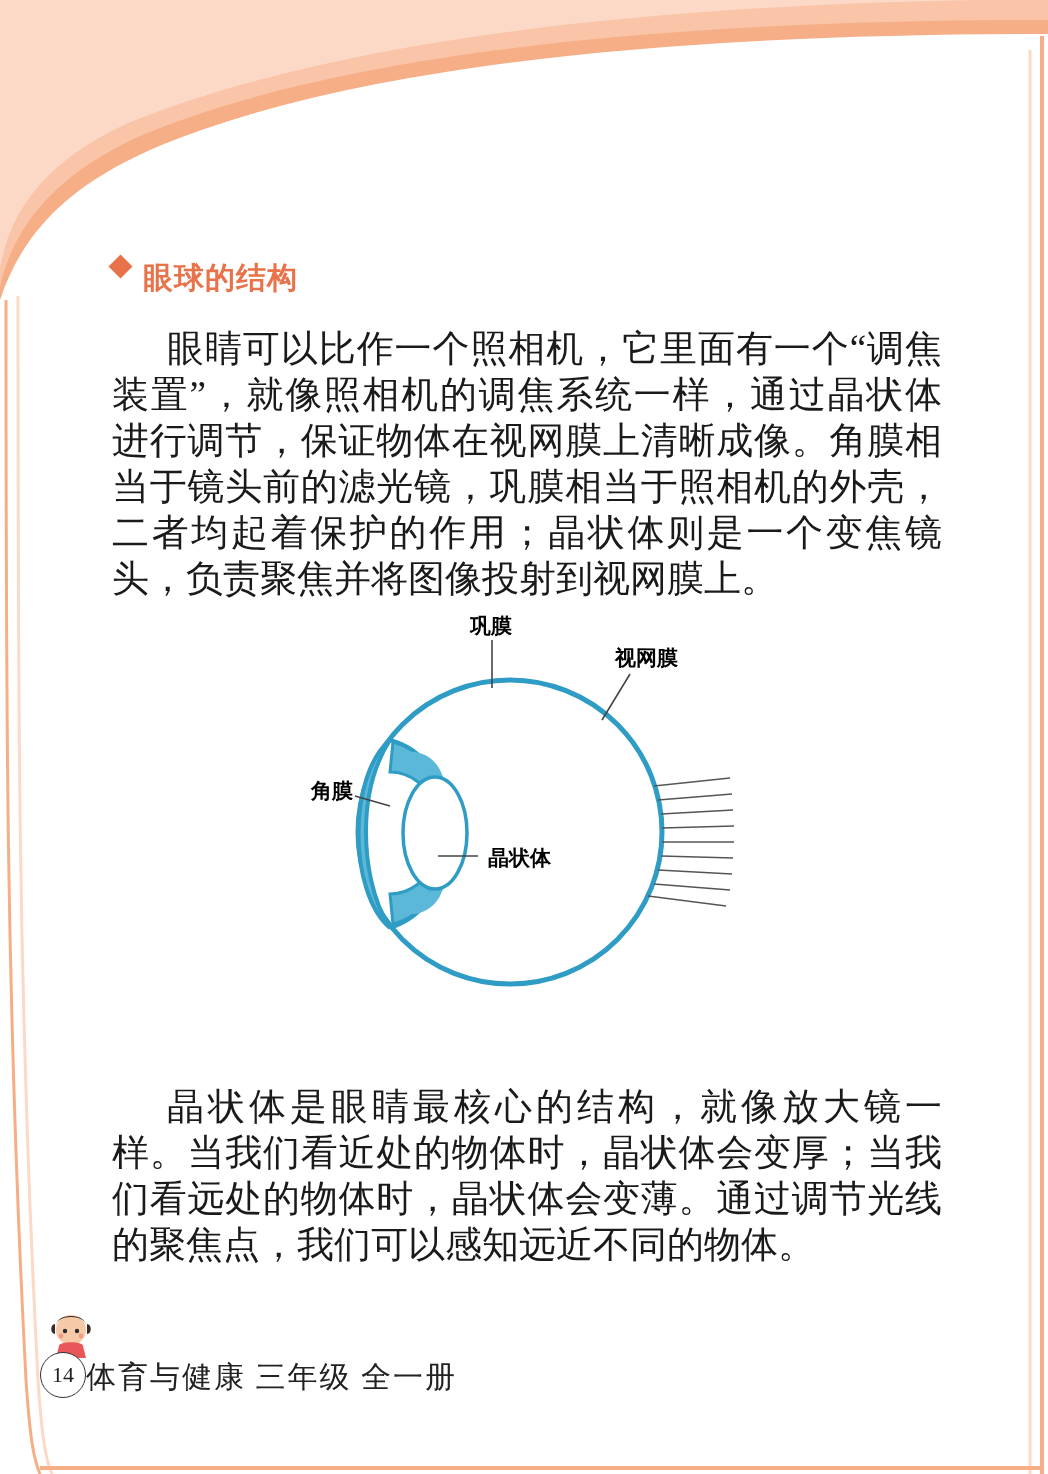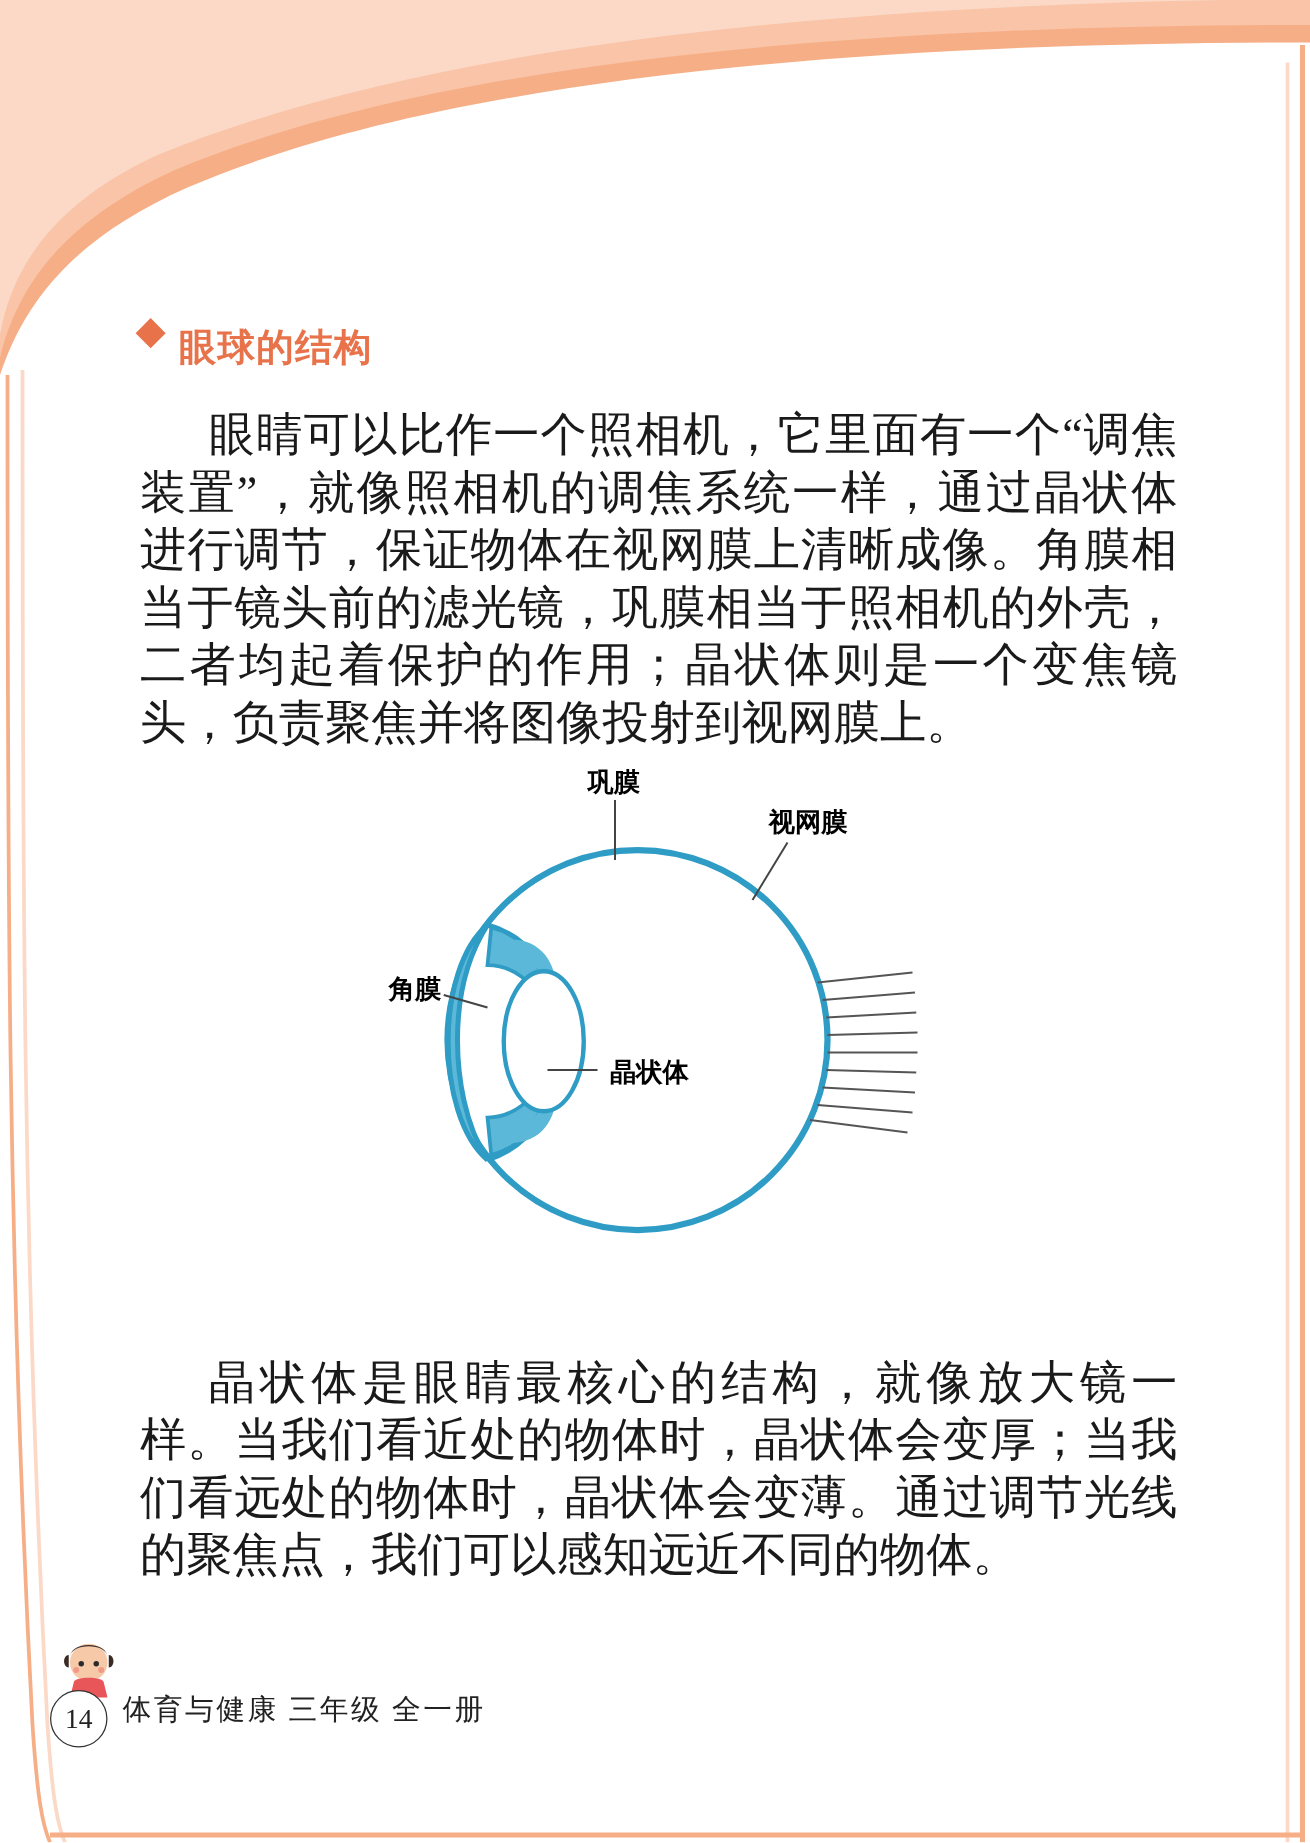--- a/index.html
+++ b/index.html
@@ -95,38 +95,37 @@
   #lbl-retina   { left: 385px; top: 44px; }
   #lbl-cornea   { left: 81px;  top: 177px; }
   #lbl-lens     { left: 218px; top: 244px; margin-left: 40px; }
 
   
   .footer {
     position: absolute;
     left: 40px;
     top: 1352px;
     display: flex;
-    align-items: flex-start;
-    gap: 12px;
+    align-items: flex-end;
   }
   .page-circle {
     width: 44px;
     height: 44px;
     border: 1.6px solid #333;
     border-radius: 50%;
     display: flex;
     align-items: center;
     justify-content: center;
     font-size: 22px;
     color: #222;
     font-family: "Liberation Serif", serif;
     background: #fff;
   }
   .footer-text {
-    font-size: 23px;
+    font-size: 30px;
     color: #222;
     letter-spacing: 2px;
     font-family: "Liberation Serif", "DejaVu Serif", serif;
   }
   .mascot {
     position: absolute;
     left: 44px;
     top: 1308px;
     width: 54px;
     height: 52px;

